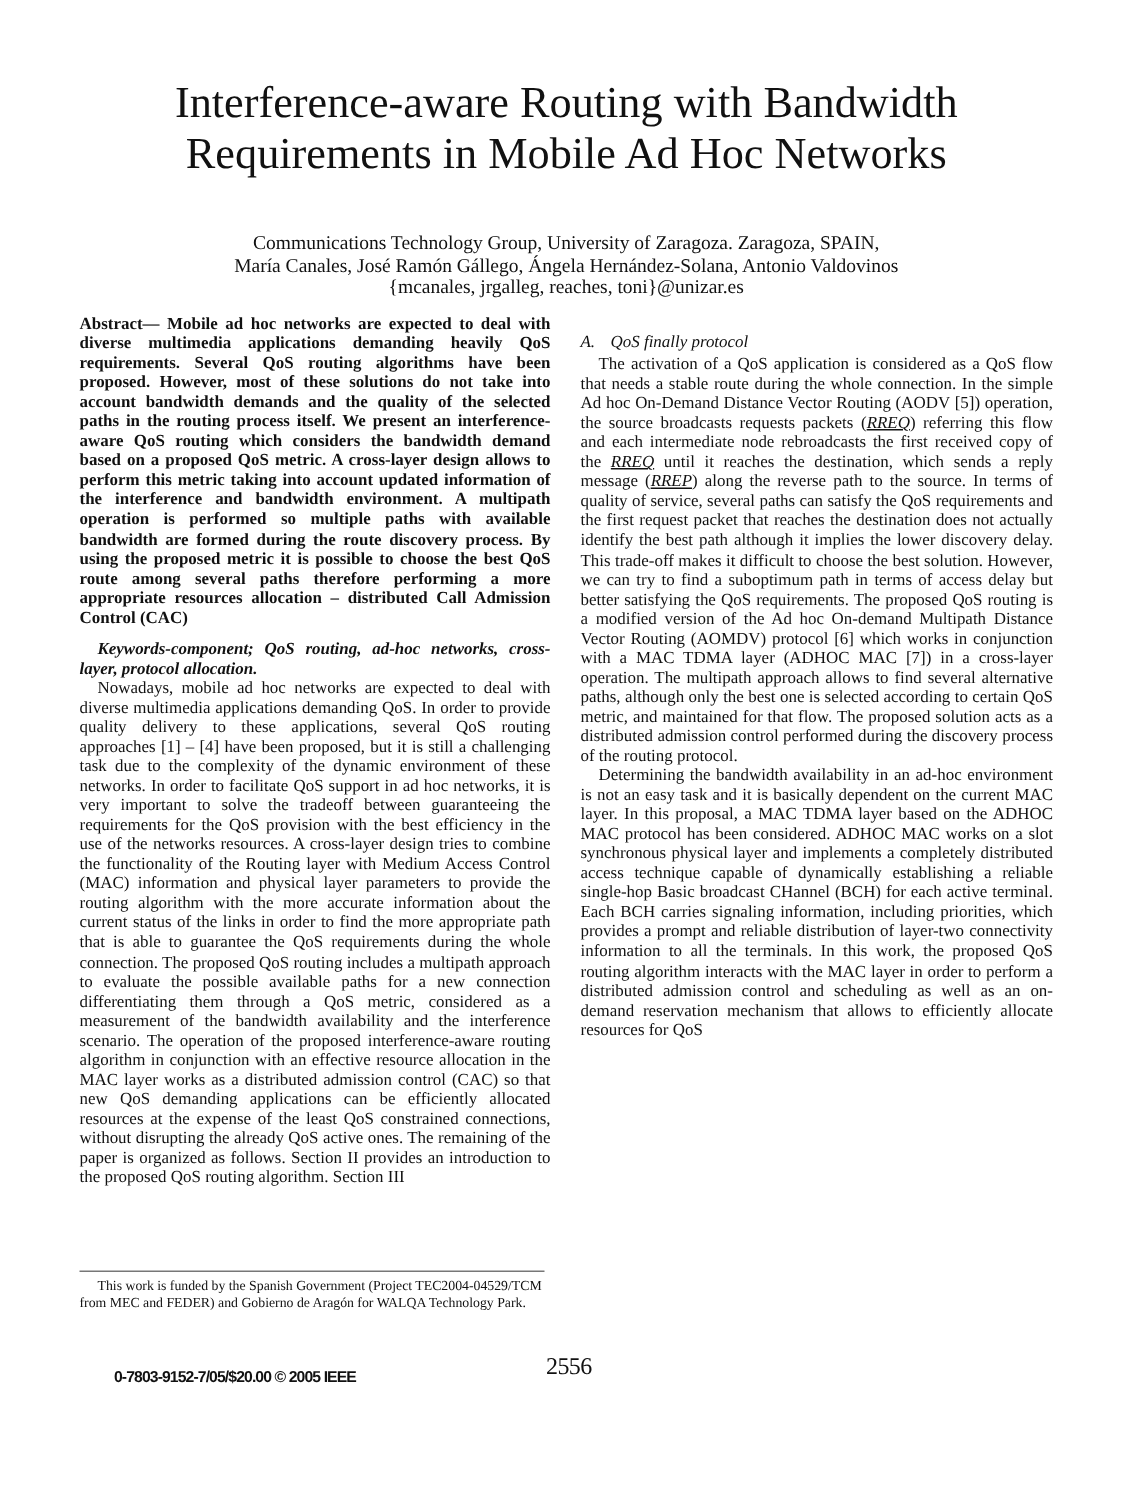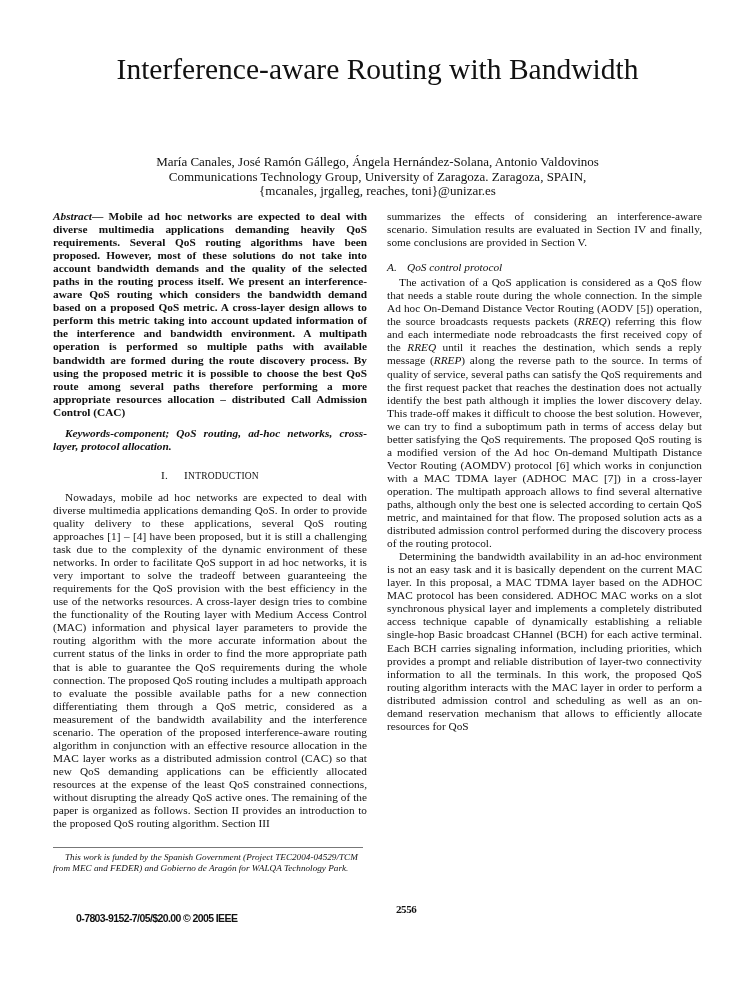--- a/index.html
+++ b/index.html
@@ -19,76 +19,75 @@
   .authors div { white-space: nowrap; }
   .col {
     position: absolute; top: 210px; font-size: 11.3px; line-height: 13.05px;
     text-align: justify;
   }
   .col.left { left: 53px; width: 314px; }
   .col.right { left: 387px; width: 315px; }
   .col p { margin: 0; }
   .indent { text-indent: 12px; }
   .abstract { font-weight: bold; }
-  .abstract .lead { font-style: italic; }
+  .abstract .lead { }
   .keywords { font-weight: bold; font-style: italic; margin-top: 8px !important; text-indent: 12px; }
   .sec-head {
     text-align: center; margin: 16px 0 8px 0 !important; font-size: 11.3px;
     letter-spacing: 0.2px;
   }
   .sec-head .num { margin-right: 16px; }
   .sc { font-variant: small-caps; }
   .sub-head { font-style: italic; margin: 12px 0 2px 0 !important; }
   .sub-head .num { display: inline-block; width: 20px; }
   .footnote-rule {
     position: absolute; left: 53px; top: 847px; width: 310px; height: 0;
     border-top: 1px solid #777;
   }
   .footnote {
     position: absolute; left: 53px; top: 852px; width: 310px;
-    font-size: 9.2px; line-height: 11px; text-align: left; font-style: italic;
+    font-size: 9.2px; line-height: 11px; text-align: left;
   }
   .footnote .indent { text-indent: 12px; }
   .copyright {
     position: absolute; left: 76px; top: 912px;
     font-family: "Liberation Sans", "DejaVu Sans", sans-serif;
     font-weight: bold; font-size: 10.5px; letter-spacing: -0.6px; color: #111;
   }
   .page-num {
     position: absolute; left: 364px; top: 903px;
-    font-weight: bold; font-size: 11px; letter-spacing: -0.4px; margin-left: 32px;
+    font-weight: normal; font-size: 16px; letter-spacing: -0.4px;
   }
-  em { font-style: italic; }
+  em { font-style: italic; text-decoration: underline; }
 </style>
 </head>
 <body>
 
 <h1 class="title">
   <div>Interference-aware Routing with Bandwidth</div>
+  <div>Requirements in Mobile Ad Hoc Networks</div>
 </h1>
 
 <div class="authors">
+  <div>Communications Technology Group, University of Zaragoza. Zaragoza, SPAIN,</div>
   <div>María Canales, José Ramón Gállego, Ángela Hernández-Solana, Antonio Valdovinos</div>
-  <div>Communications Technology Group, University of Zaragoza. Zaragoza, SPAIN,</div>
   <div>{mcanales, jrgalleg, reaches, toni}@unizar.es</div>
 </div>
 
 <div class="col left">
   <p class="abstract"><span class="lead">Abstract</span><span>— </span><span>Mobile ad hoc networks are expected to deal with diverse multimedia applications demanding heavily QoS requirements. Several QoS routing algorithms have been proposed. However, most of these solutions do not take into account bandwidth demands and the quality of the selected paths in the routing process itself. We present an interference-aware QoS routing which considers the bandwidth demand based on a proposed QoS metric. A cross-layer design allows to perform this metric taking into account updated information of the interference and bandwidth environment. A multipath operation is performed so multiple paths with available bandwidth are formed during the route discovery process. By using the proposed metric it is possible to choose the best QoS route among several paths therefore performing a more appropriate resources allocation – distributed Call Admission Control (CAC)</span></p>
   <p class="keywords">Keywords-component; QoS routing, ad-hoc networks, cross-layer, protocol allocation.</p>
 
-  <p class="sec-head"><span class="num">I.</span><span>I</span><span class="sc" style="font-size:9.5px">NTRODUCTION</span></p>
   <p class="indent">Nowadays, mobile ad hoc networks are expected to deal with diverse multimedia applications demanding QoS. In order to provide quality delivery to these applications, several QoS routing approaches [1] – [4] have been proposed, but it is still a challenging task due to the complexity of the dynamic environment of these networks. In order to facilitate QoS support in ad hoc networks, it is very important to solve the tradeoff between guaranteeing the requirements for the QoS provision with the best efficiency in the use of the networks resources. A cross-layer design tries to combine the functionality of the Routing layer with Medium Access Control (MAC) information and physical layer parameters to provide the routing algorithm with the more accurate information about the current status of the links in order to find the more appropriate path that is able to guarantee the QoS requirements during the whole connection. The proposed QoS routing includes a multipath approach to evaluate the possible available paths for a new connection differentiating them through a QoS metric, considered as a measurement of the bandwidth availability and the interference scenario. The operation of the proposed interference-aware routing algorithm in conjunction with an effective resource allocation in the MAC layer works as a distributed admission control (CAC) so that new QoS demanding applications can be efficiently allocated resources at the expense of the least QoS constrained connections, without disrupting the already QoS active ones. The remaining of the paper is organized as follows. Section II provides an introduction to the proposed QoS routing algorithm. Section III</p>
 </div>
 
 <div class="col right">
-  <p>summarizes the effects of considering an interference-aware scenario. Simulation results are evaluated in Section IV and finally, some conclusions are provided in Section V.</p>
 
 
-  <p class="sub-head"><span class="num">A.</span><span>QoS control protocol</span></p>
+  <p class="sub-head"><span class="num">A.</span><span>QoS finally protocol</span></p>
   <p class="indent"><span>The activation of a QoS application is considered as a QoS flow that needs a stable route during the whole connection. In the simple Ad hoc On-Demand Distance Vector Routing (AODV [5]) operation, the source broadcasts requests packets (</span><em>RREQ</em><span>) referring this flow and each intermediate node rebroadcasts the first received copy of the </span><em>RREQ</em><span> until it reaches the destination, which sends a reply message (</span><em>RREP</em><span>) along the reverse path to the source. In terms of quality of service, several paths can satisfy the QoS requirements and the first request packet that reaches the destination does not actually identify the best path although it implies the lower discovery delay. This trade-off makes it difficult to choose the best solution. However, we can try to find a suboptimum path in terms of access delay but better satisfying the QoS requirements. The proposed QoS routing is a modified version of the Ad hoc On-demand Multipath Distance Vector Routing (AOMDV) protocol [6] which works in conjunction with a MAC TDMA layer (ADHOC MAC [7]) in a cross-layer operation. The multipath approach allows to find several alternative paths, although only the best one is selected according to certain QoS metric, and maintained for that flow. The proposed solution acts as a distributed admission control performed during the discovery process of the routing protocol.</span></p>
 
   <p class="indent">Determining the bandwidth availability in an ad-hoc environment is not an easy task and it is basically dependent on the current MAC layer. In this proposal, a MAC TDMA layer based on the ADHOC MAC protocol has been considered. ADHOC MAC works on a slot synchronous physical layer and implements a completely distributed access technique capable of dynamically establishing a reliable single-hop Basic broadcast CHannel (BCH) for each active terminal. Each BCH carries signaling information, including priorities, which provides a prompt and reliable distribution of layer-two connectivity information to all the terminals. In this work, the proposed QoS routing algorithm interacts with the MAC layer in order to perform a distributed admission control and scheduling as well as an on-demand reservation mechanism that allows to efficiently allocate resources for QoS</p>
 </div>
 
 <div class="footnote-rule"></div>
 <div class="footnote">
   <p class="indent" style="margin:0">This work is funded by the Spanish Government (Project TEC2004-04529/TCM from MEC and FEDER) and Gobierno de Aragón for WALQA Technology Park.</p>
 </div>
 

